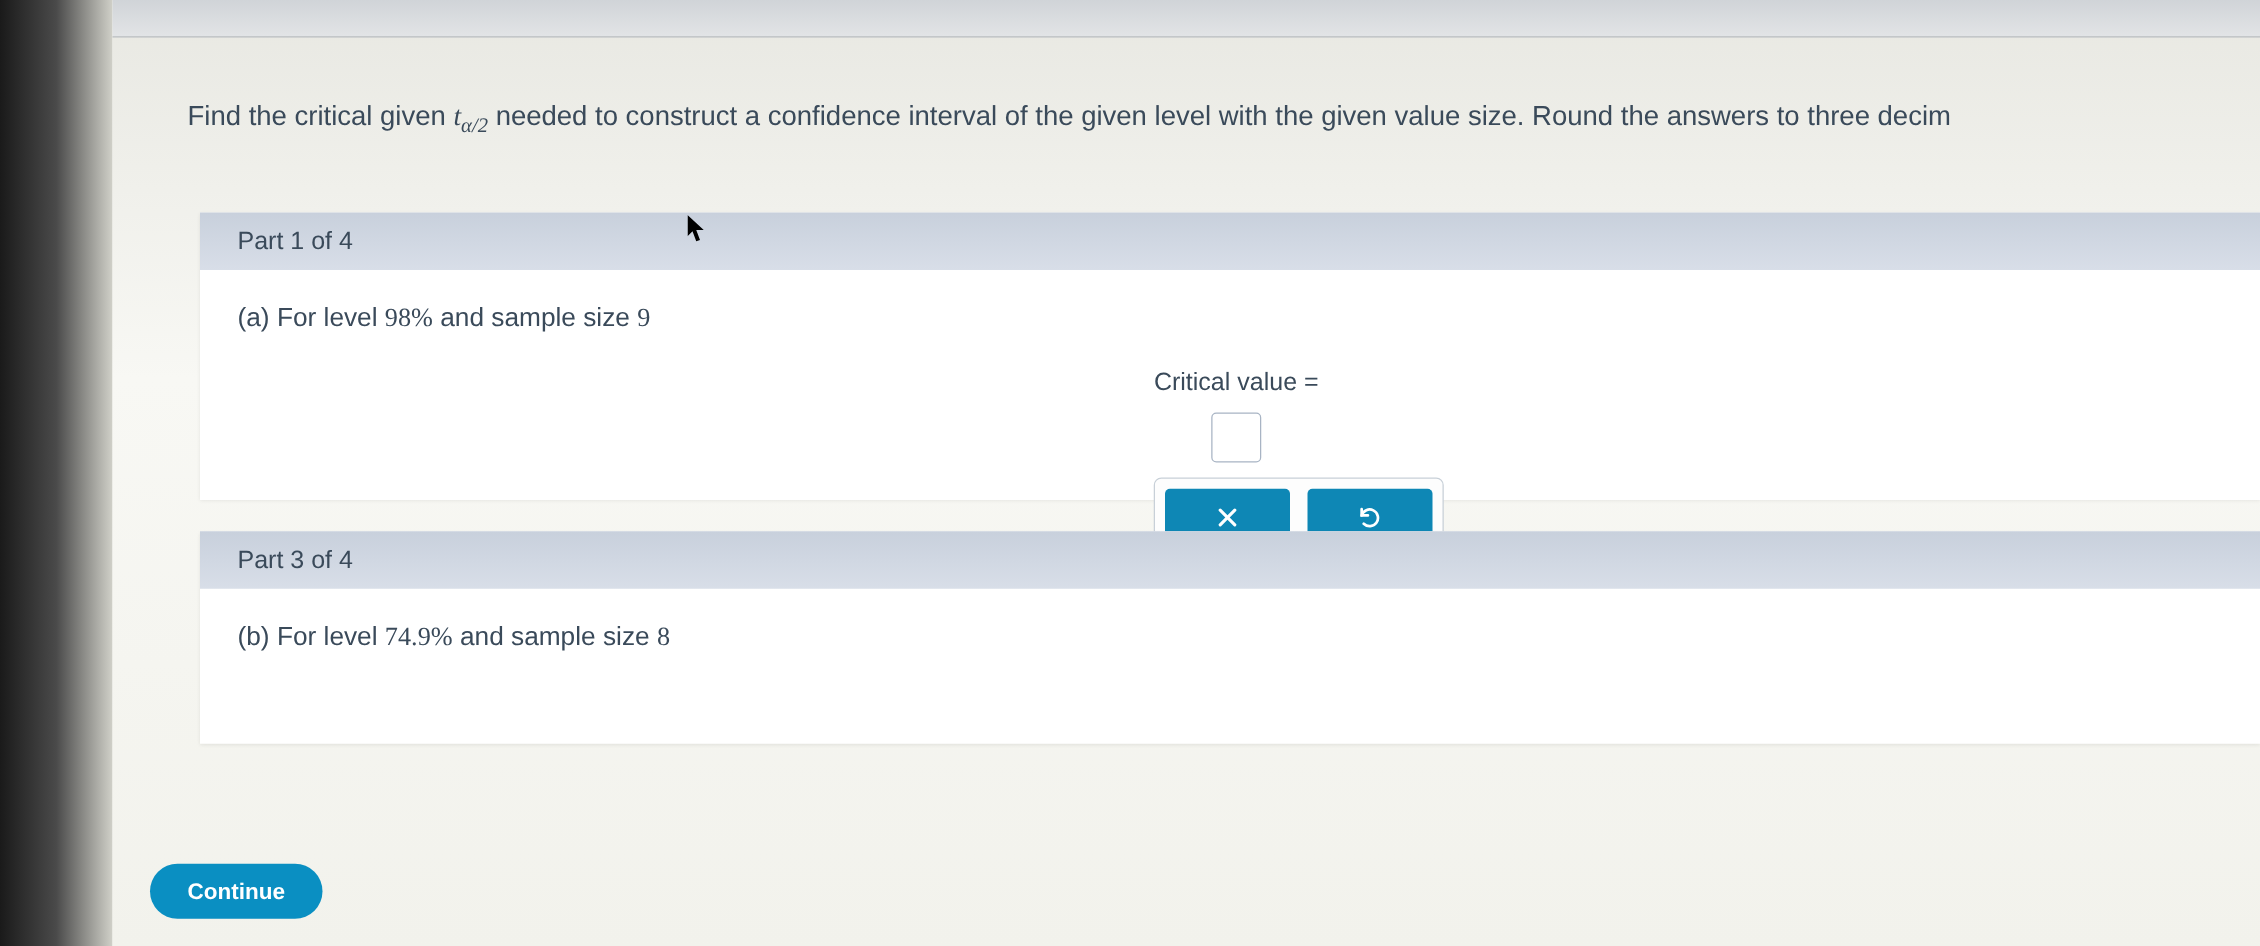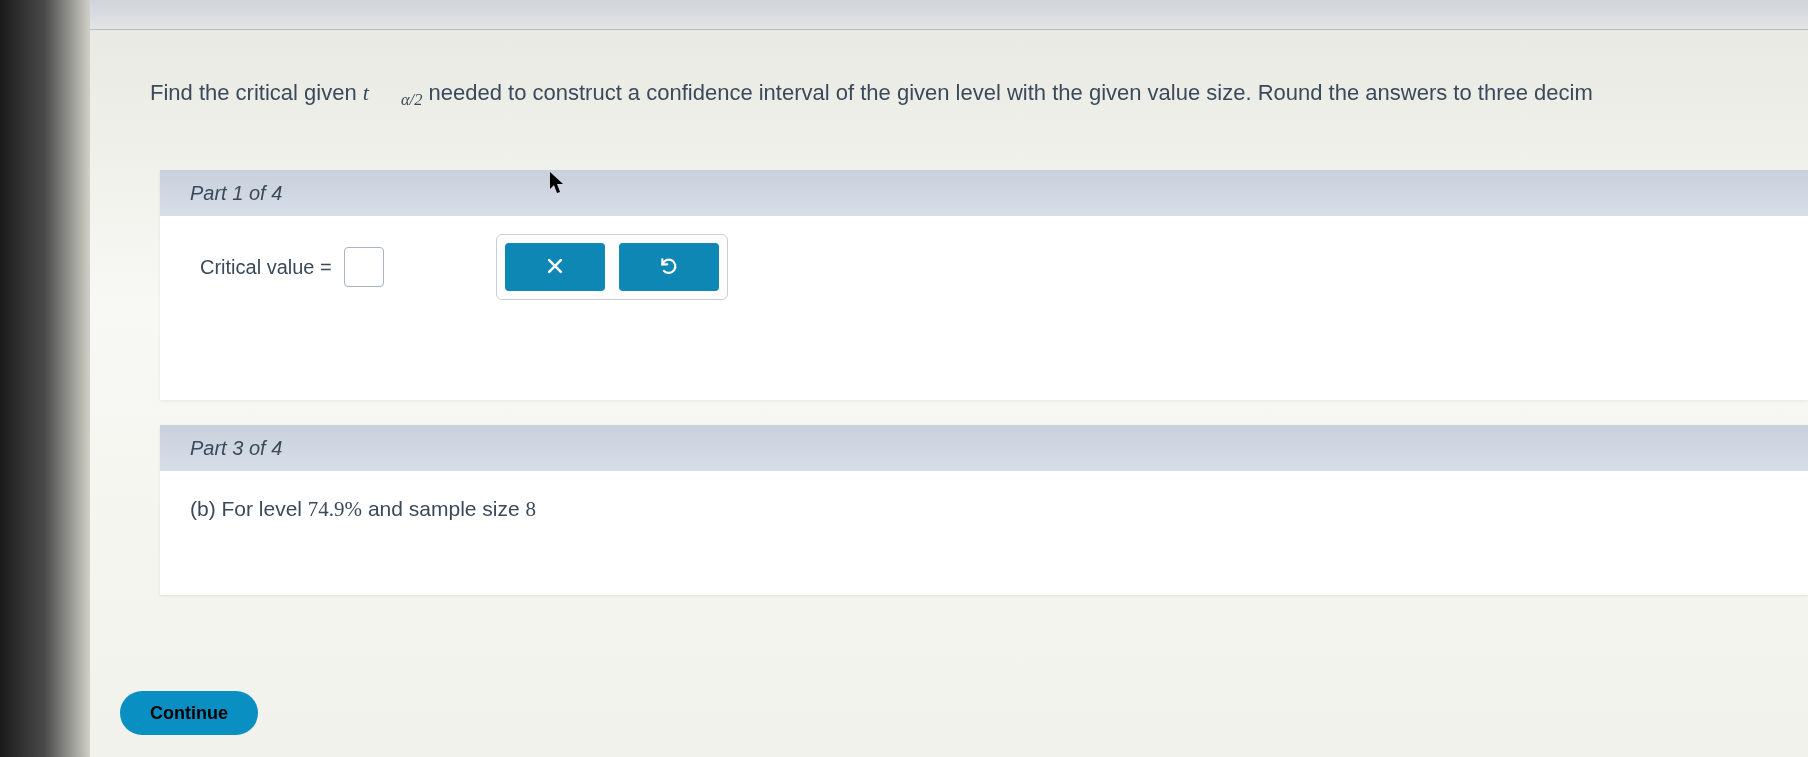--- a/index.html
+++ b/index.html
@@ -41,54 +41,53 @@
     white-space: nowrap;
   }
   .instruction .tvar {
     font-style: italic;
     font-family: Georgia, serif;
   }
   .instruction sub {
     font-style: italic;
     font-family: Georgia, serif;
     font-size: 0.75em;
-    margin-left: 32px;
   }
   .panel {
     position: absolute;
     left: 70px;
     right: 0;
     background: #fff;
     box-shadow: 0 1px 3px rgba(0,0,0,0.08);
   }
   .panel1 { top: 170px; height: 230px; }
   .panel2 { top: 425px; height: 170px; }
   .part-header {
     height: 46px;
     background: linear-gradient(to bottom, #c8d0dc, #d8dee8);
     display: flex;
     align-items: center;
     padding-left: 30px;
     font-size: 20px;
     color: #3a4a5a;
-    font-style: italic;
   }
   .question-line {
     padding: 26px 30px 10px 30px;
     font-size: 21px;
     color: #3a4a5a;
   }
   .question-line .num {
     font-family: Georgia, serif;
   }
   .answer-row {
     display: flex;
     align-items: center;
     padding: 18px 30px 10px 40px;
     gap: 12px;
+    flex-direction: column;
   }
   .cv-label {
     font-size: 20px;
     color: #3a4a5a;
   }
   .answer-input {
     width: 40px;
     height: 40px;
     border: 1px solid #a8b4c4;
     border-radius: 4px;
@@ -119,21 +118,21 @@
   .ctl-btn.clear { background: #0e87b5; }
   .ctl-btn.reset { background: #0e87b5; }
   .ctl-btn svg { width: 20px; height: 20px; }
   .continue-btn {
     position: absolute;
     left: 30px;
     bottom: 22px;
     height: 44px;
     padding: 0 30px;
     background: #0a8fc2;
-    color: #000000;
+    color: #ffffff;
     border: none;
     border-radius: 22px;
     font-size: 18px;
     font-weight: 600;
     cursor: pointer;
     margin-top: 16px;
   }
   .cursor {
     position: absolute;
     top: 172px;
@@ -150,20 +149,23 @@
 <div class="page">
   <div class="top-band"></div>
 
   <div class="instruction">
     <span>Find the critical given </span><span class="tvar">t</span><sub>α/2</sub><span> needed to construct a confidence interval of the given level with the given value size. Round the answers to three decim</span>
   </div>
 
   <div class="panel panel1">
     <div class="part-header">
       <span>Part 1 of 4</span>
+    </div>
+    <div class="question-line">
+      <span>(a) For level </span><span class="num">98%</span><span> and sample size </span><span class="num">9</span>
     </div>
     <div class="answer-row">
       <span class="cv-label">Critical value =</span>
       <input class="answer-input" type="text" value="" style="">
       <div class="btn-group">
         <button class="ctl-btn clear">
           <span>
             <svg viewBox="0 0 24 24" fill="none" stroke="white" stroke-width="3" stroke-linecap="round">
               <line x1="5" y1="5" x2="19" y2="19"></line>
                 <line x1="19" y1="5" x2="5" y2="19"></line>

